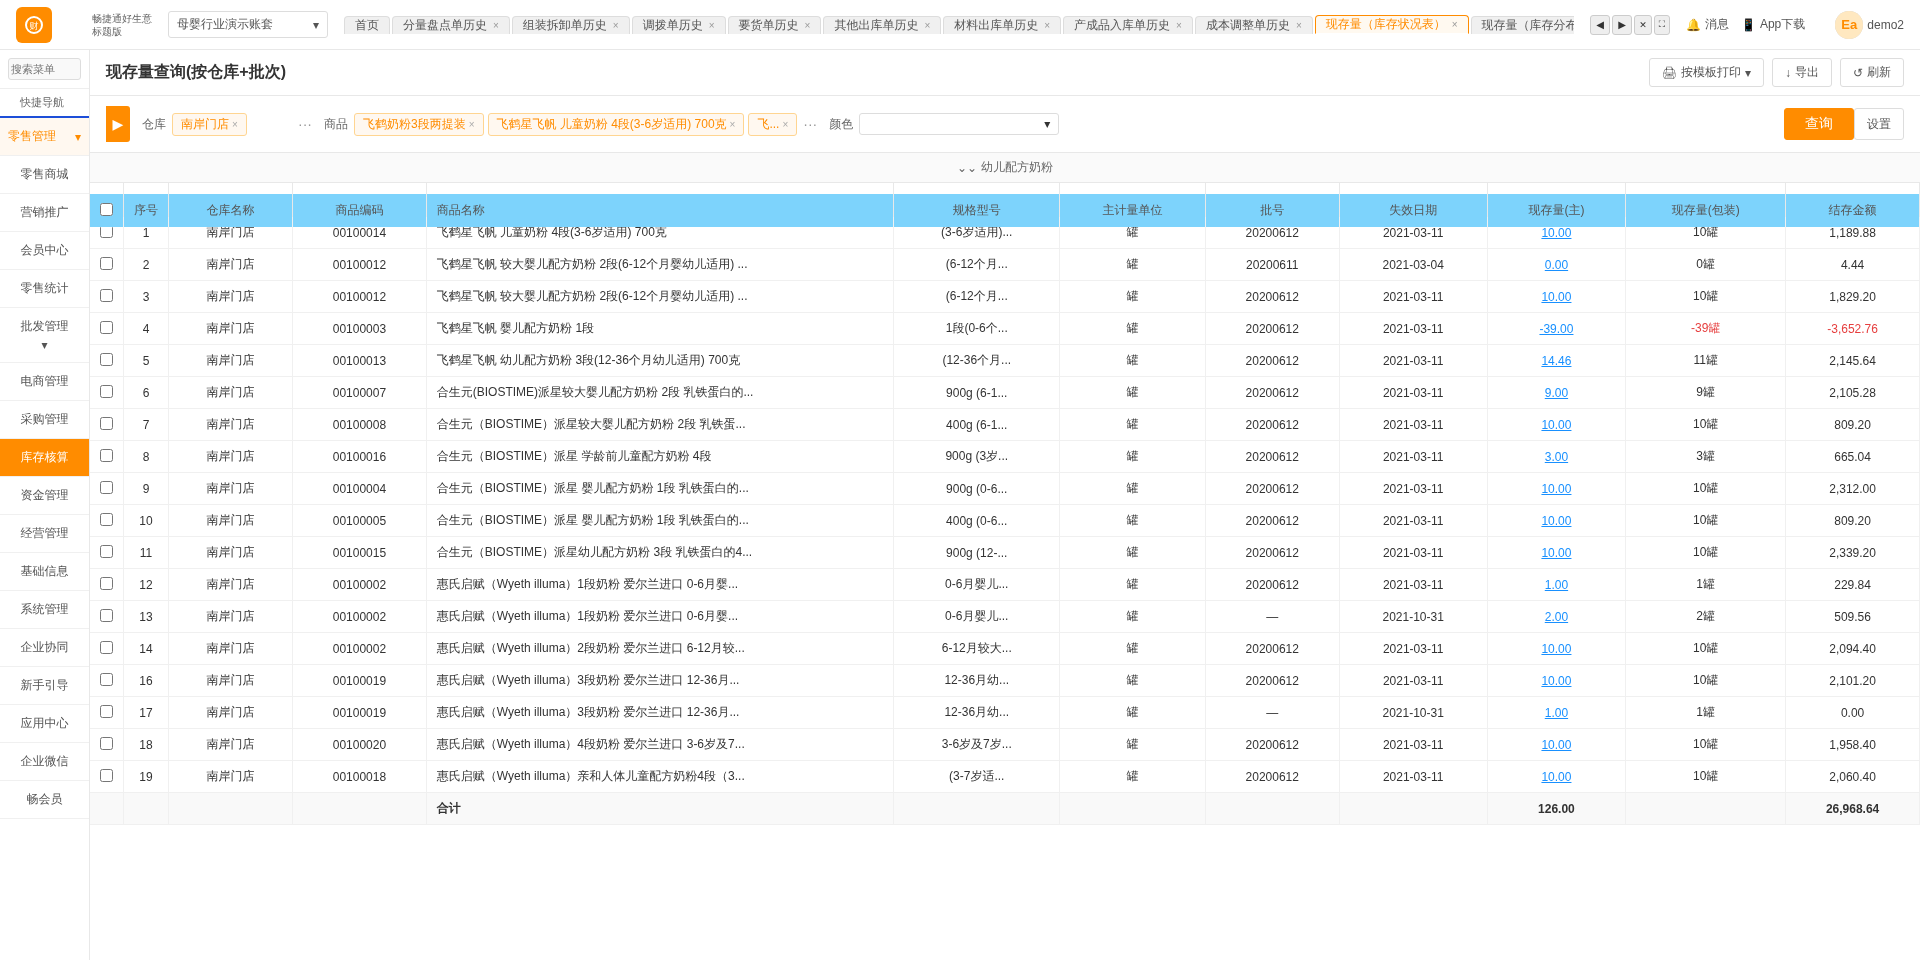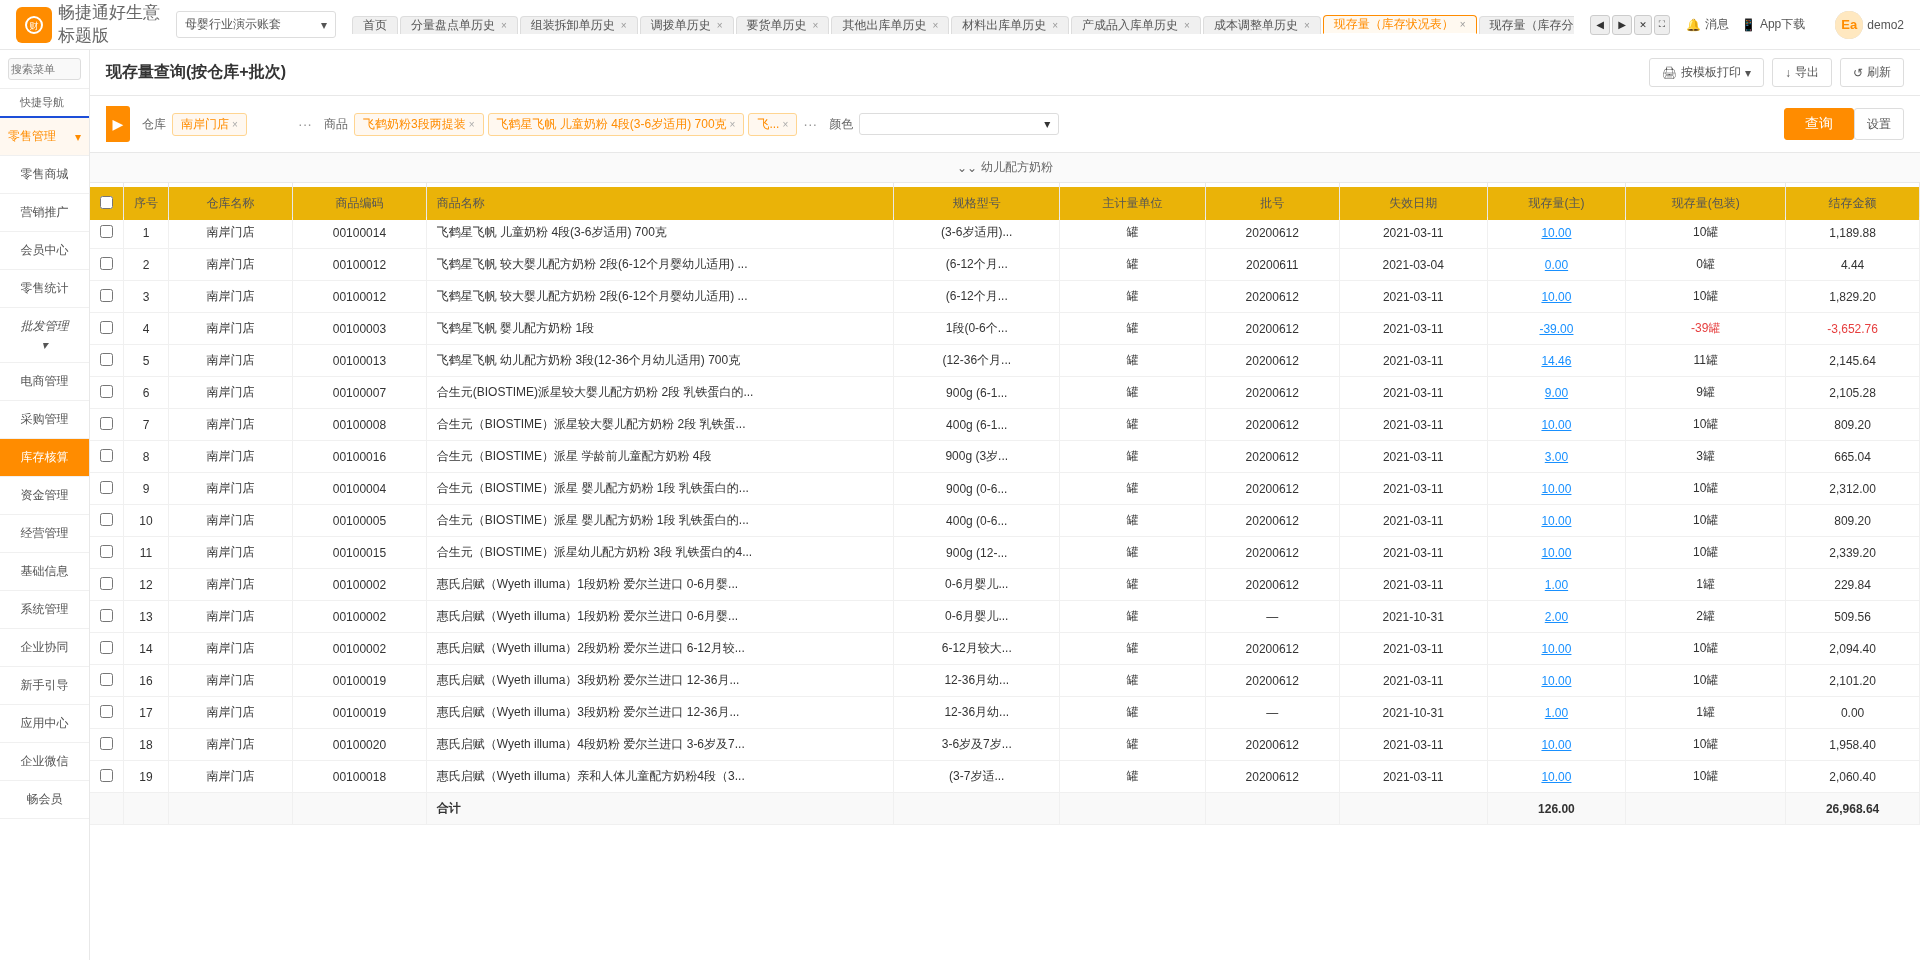--- a/index.html
+++ b/index.html
@@ -3,21 +3,21 @@
   <meta charset="utf-8">
   <style>
     * { box-sizing: border-box; margin: 0; padding: 0; }
     body { font-family: "Microsoft YaHei", Arial, sans-serif; font-size: 12px; background: #f5f5f5; color: #333; overflow: hidden; }
 
     
     .top-bar { display: flex; align-items: center; background: #fff; height: 50px; padding: 0 16px; border-bottom: 1px solid #e8e8e8; gap: 16px; }
     .logo { display: flex; align-items: center; gap: 6px; }
     .logo-icon { width: 36px; height: 36px; background: #ff8c00; border-radius: 6px; display: flex; align-items: center; justify-content: center; }
     .logo-icon svg { fill: #fff; }
-    .logo-text { font-size: 17px; color: #666; line-height: 1.3; }
+    .logo-text { font-size: 10px; color: #666; line-height: 1.3; margin-left: 34px; }
     .top-nav-tabs { flex: 1; display: flex; align-items: center; gap: 2px; overflow: hidden; }
     .nav-tab { display: flex; align-items: center; gap: 4px; padding: 0 10px; border-radius: 4px 4px 0 0; font-size: 12px; color: #555; cursor: pointer; white-space: nowrap; background: #f0f0f0; border: 1px solid #ddd; border-bottom: none; }
     .nav-tab.active { background: #fff9f0; color: #ff8c00; border-color: #ff8c00; border-bottom: 1px solid #fff; }
     .nav-tab .close-x { color: #999; font-size: 10px; margin-left: 2px; cursor: pointer; }
     .top-right { display: flex; align-items: center; gap: 12px; font-size: 12px; color: #555; }
     .top-right-item { display: flex; align-items: center; gap: 4px; cursor: pointer; }
     .avatar { width: 28px; height: 28px; border-radius: 50%; background: #ccc; display: flex; align-items: center; justify-content: center; color: #fff; font-size: 11px; margin-left: 18px; }
     .tab-arrows { display: flex; gap: 2px; }
     .tab-arrow { width: 20px; height: 20px; background: #eee; border: 1px solid #ccc; border-radius: 3px; display: flex; align-items: center; justify-content: center; cursor: pointer; font-size: 10px; }
 
@@ -53,21 +53,21 @@
     .filter-tag { display: flex; align-items: center; gap: 3px; padding: 2px 8px; background: #fff8f0; border: 1px solid #ffd591; border-radius: 3px; font-size: 12px; color: #ff8c00; }
     .filter-tag .remove-x { cursor: pointer; color: #aaa; font-size: 10px; }
     .filter-more { color: #999; font-size: 14px; cursor: pointer; }
     .expand-btn { display: flex; align-items: center; gap: 4px; color: #666; font-size: 12px; cursor: pointer; }
     .expand-section { display: flex; justify-content: center; padding: 6px; border-bottom: 1px solid #e8e8e8; background: #fafafa; }
     .color-dropdown { border: 1px solid #ddd; border-radius: 3px; padding: 3px 8px; font-size: 12px; width: 200px; display: flex; align-items: center; justify-content: space-between; }
 
     
     .table-container { flex: 1; overflow: auto; padding: 0; background: #fff; }
     table { width: 100%; border-collapse: collapse; font-size: 12px; }
-    thead th { background: #eab308; padding: 8px 10px; text-align: center; border-bottom: 1px solid #e8e8e8; border-right: 1px solid #e8e8e8; color: #555; font-weight: normal; white-space: nowrap; position: sticky; top: 4px; z-index: 2; }
+    thead th { background: #7dd3fc; padding: 8px 10px; text-align: center; border-bottom: 1px solid #e8e8e8; border-right: 1px solid #e8e8e8; color: #555; font-weight: normal; white-space: nowrap; position: sticky; top: 11px; z-index: 2; }
     tbody td { padding: 7px 10px; border-bottom: 1px solid #f0f0f0; border-right: 1px solid #f0f0f0; text-align: center; color: #333; white-space: nowrap; }
     tbody tr.summary-row td { background: #f9f9f9; font-weight: bold; }
     .text-red { color: #e63e3e; }
     .text-link { color: #1890ff; text-decoration: underline; cursor: pointer; }
     .product-name { text-align: left; max-width: 260px; overflow: hidden; text-overflow: ellipsis; white-space: nowrap; }
     .checkbox-col { width: 30px; }
     .col-no { width: 40px; }
 
     
     ::-webkit-scrollbar { width: 6px; height: 6px; }
@@ -188,21 +188,21 @@
       </div>
       <div class="sidebar-item">
         <span>营销推广</span>
       </div>
       <div class="sidebar-item">
         <span>会员中心</span>
       </div>
       <div class="sidebar-item">
         <span>零售统计</span>
       </div>
-      <div class="sidebar-item" style="justify-content:space-between;font-style:italic;">
+      <div class="sidebar-item" style="justify-content:space-between;">
         <span>批发管理</span>
         <span>▾</span>
       </div>
       <div class="sidebar-item">
         <span>电商管理</span>
       </div>
       <div class="sidebar-item">
         <span>采购管理</span>
       </div>
       <div class="sidebar-item active">

